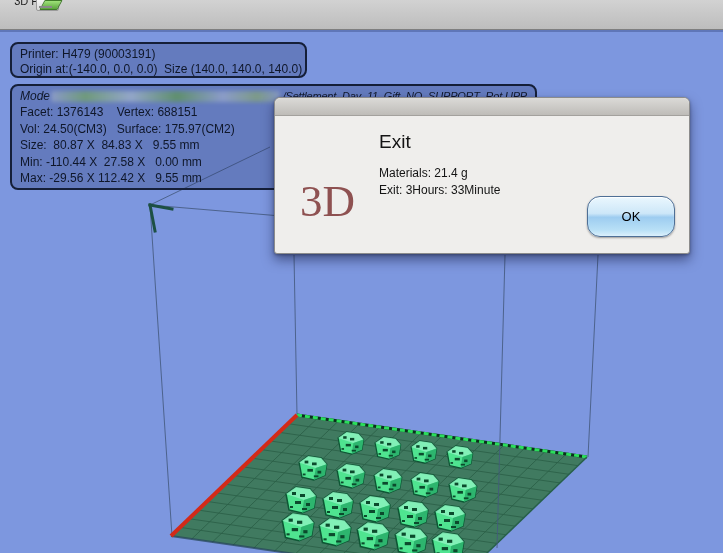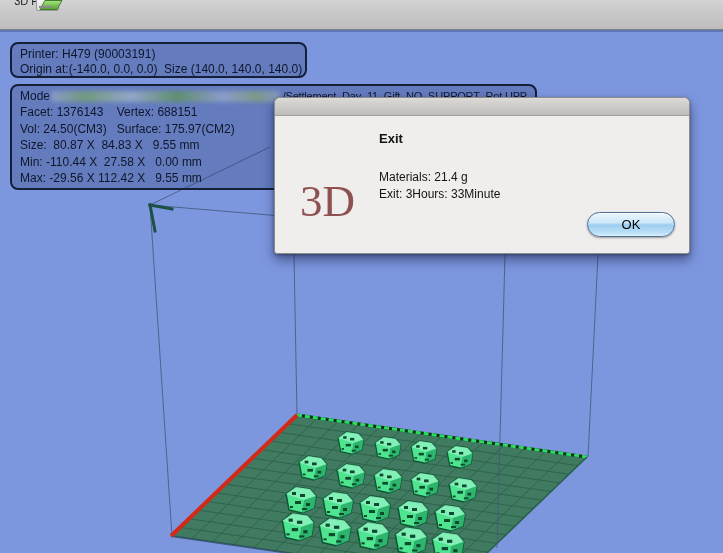--- a/index.html
+++ b/index.html
@@ -34,37 +34,37 @@
   .edge-right{stroke:#27604a;stroke-width:1.5;}
   .corner-mark{stroke:#1d5044;stroke-width:3;stroke-linecap:square;}
 
   
   .info-box{position:absolute;box-sizing:border-box;border:2px solid #151f38;border-radius:8px;
             background:rgba(43,60,115,0.30);color:#0f172a;font-size:12px;padding:3px 8px;}
   .printer-box{left:10px;top:10px;width:297px;height:36px;}
   .printer-box div{line-height:15px;white-space:pre;}
   .model-box{left:10px;top:52px;width:527px;height:106px;padding-top:2px;}
   .model-box .row{line-height:16.4px;white-space:pre;}
-  .model-row1{display:flex;align-items:center;line-height:16.4px;}
+  .model-row1{display:flex;align-items:center;line-height:16.4px;font-style:italic;}
   .redacted{width:243px;height:11px;margin:0 3px 0 1px;border-radius:2px;filter:blur(2px);
             background:linear-gradient(90deg,#8a9ac8,#6f9a7c 15%,#93a6c9 35%,#5f8f6e 55%,#8b9cc9 75%,#7c9a88 90%,#8598c6);}
   .model-file{font-size:11px;letter-spacing:-0.2px;white-space:pre;}
 
   
   .dialog{position:absolute;left:274px;top:65px;width:416px;height:157px;
           background:#efeeec;border:1px solid #8c8c8c;border-radius:6px 6px 3px 3px;box-sizing:border-box;
           box-shadow:0 6px 12px rgba(15,20,55,0.5),0 1px 3px rgba(0,0,0,0.35);}
   .dialog-titlebar{height:17px;background:linear-gradient(#dbdad7,#bebcb8);
                    border-bottom:1px solid #a3a19d;border-radius:6px 6px 0 0;}
   .dialog-logo{position:absolute;left:25px;top:50px;font-family:"Liberation Serif","DejaVu Serif",serif;
                font-size:45px;line-height:42px;color:#8e5151;margin-top:32px;}
   .dialog-text{position:absolute;left:104px;top:33px;color:#141414;}
-  .dialog-title{font-size:13px;font-weight:bold;margin:0 0 23px 0;}
+  .dialog-title{font-size:19px;font-weight:normal;margin:0 0 12px 0;}
   .dialog-line{font-size:12px;line-height:17px;white-space:pre;}
-  .ok-button{position:absolute;right:14px;bottom:16px;width:88px;height:25px;
+  .ok-button{position:absolute;right:14px;bottom:16px;width:88px;height:41px;
              border:1px solid #4e6f96;border-radius:13px;font-size:13px;color:#000;
              background:linear-gradient(180deg,#eaf7fe 0%,#cde7f8 42%,#9dccf0 52%,#b9e0f6 85%,#dbf0fc 100%);
              box-shadow:inset 0 1px 1px rgba(255,255,255,.9),0 1px 2px rgba(0,0,0,.35);
              font-family:"Liberation Sans","DejaVu Sans",sans-serif;cursor:pointer;}
 </style>
 </head>
 <body>
 
 <div class="stage">
 

